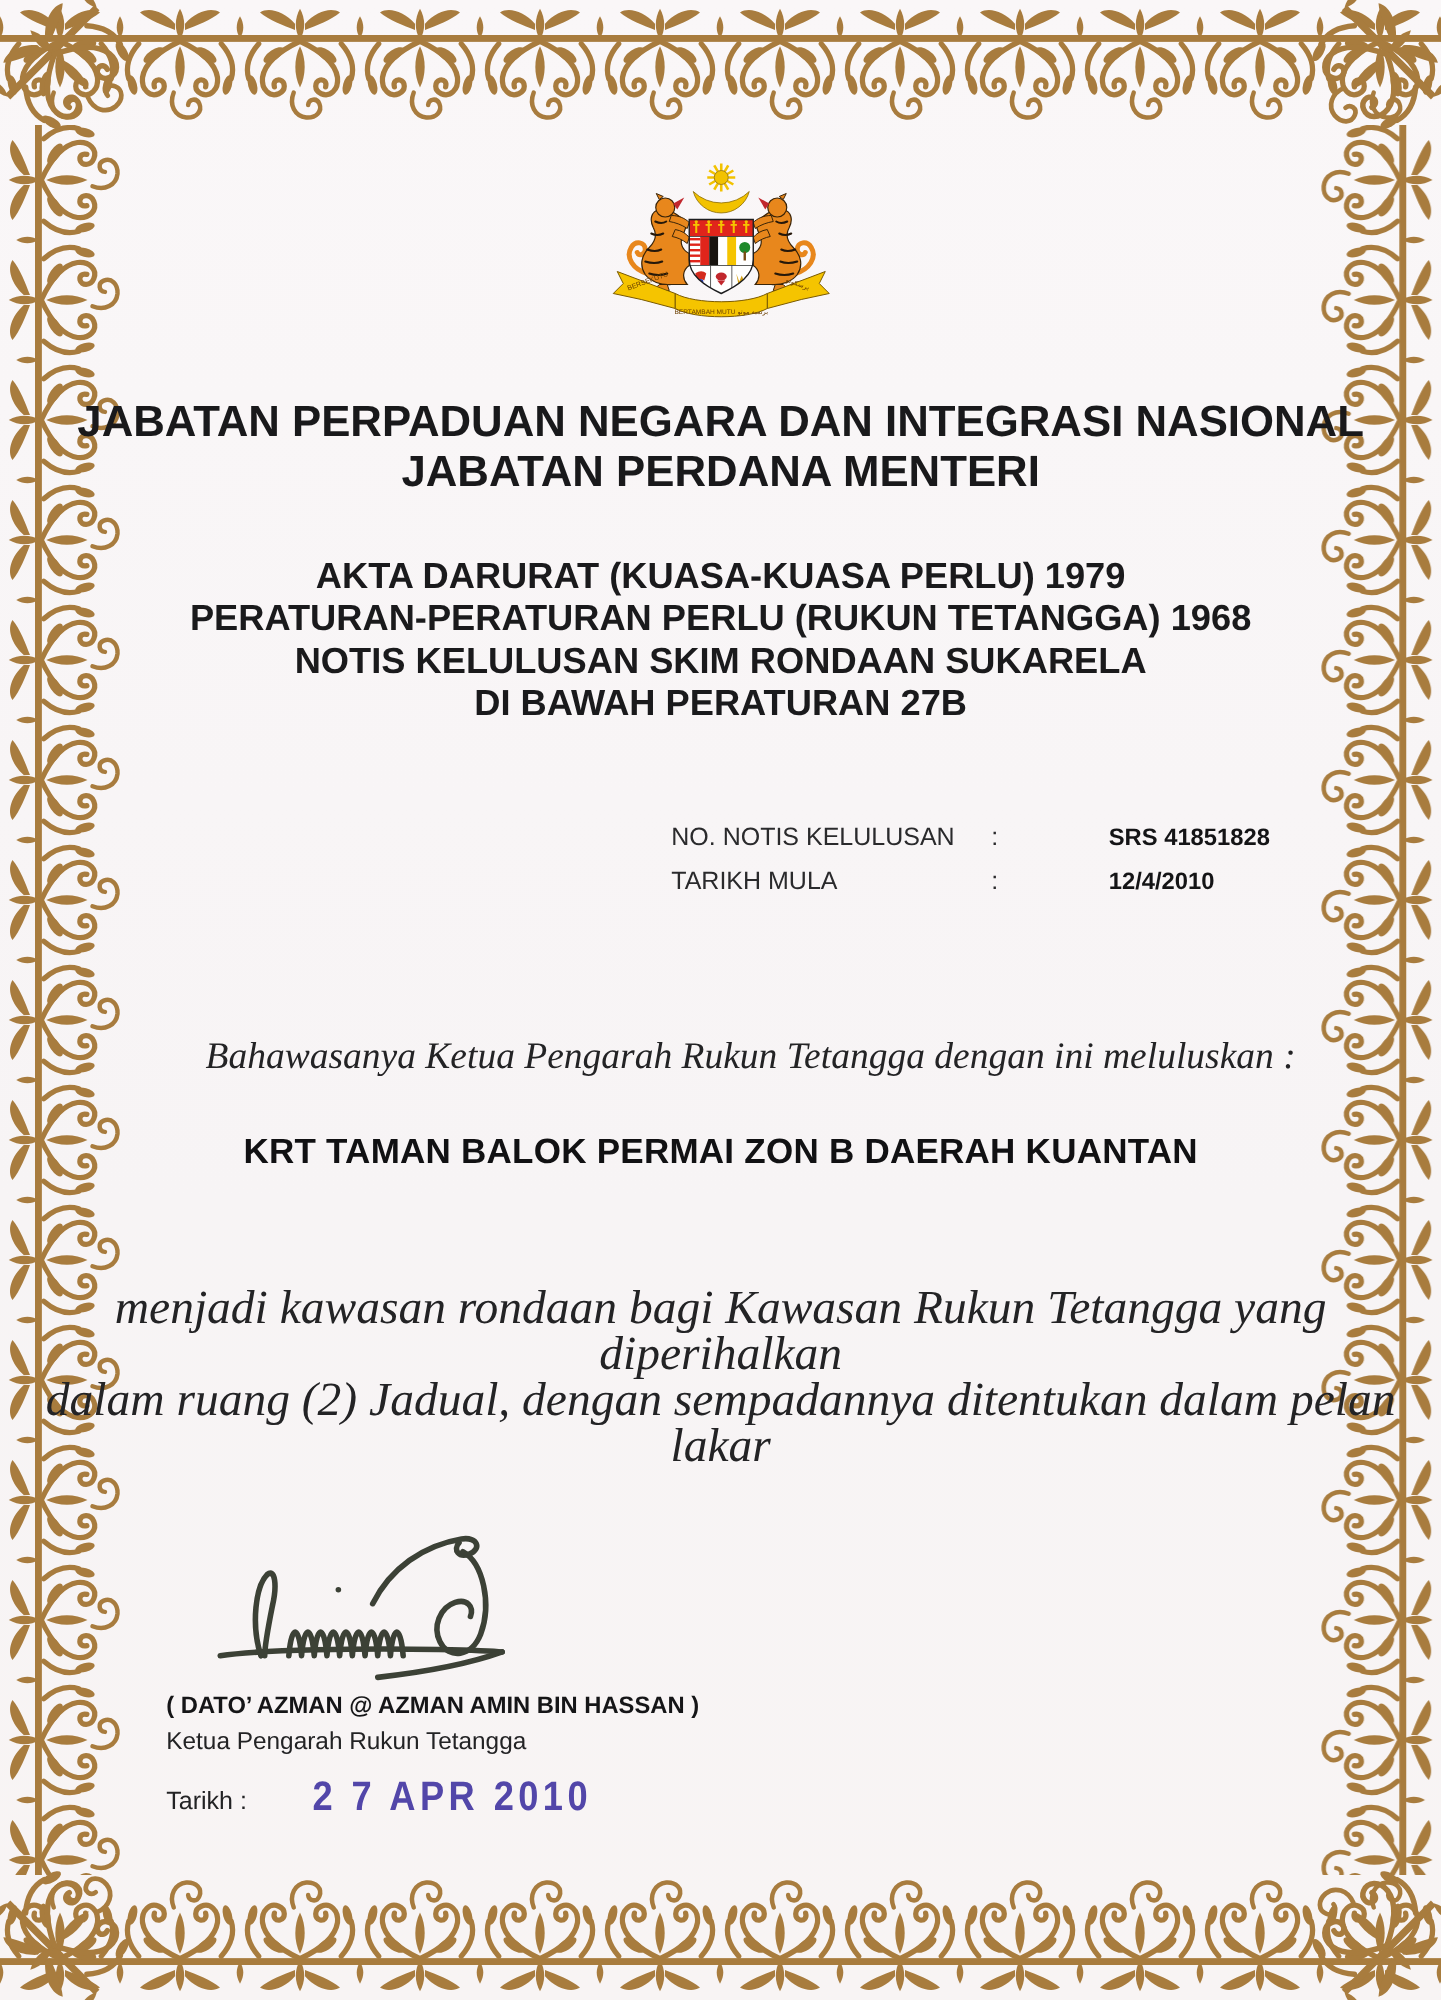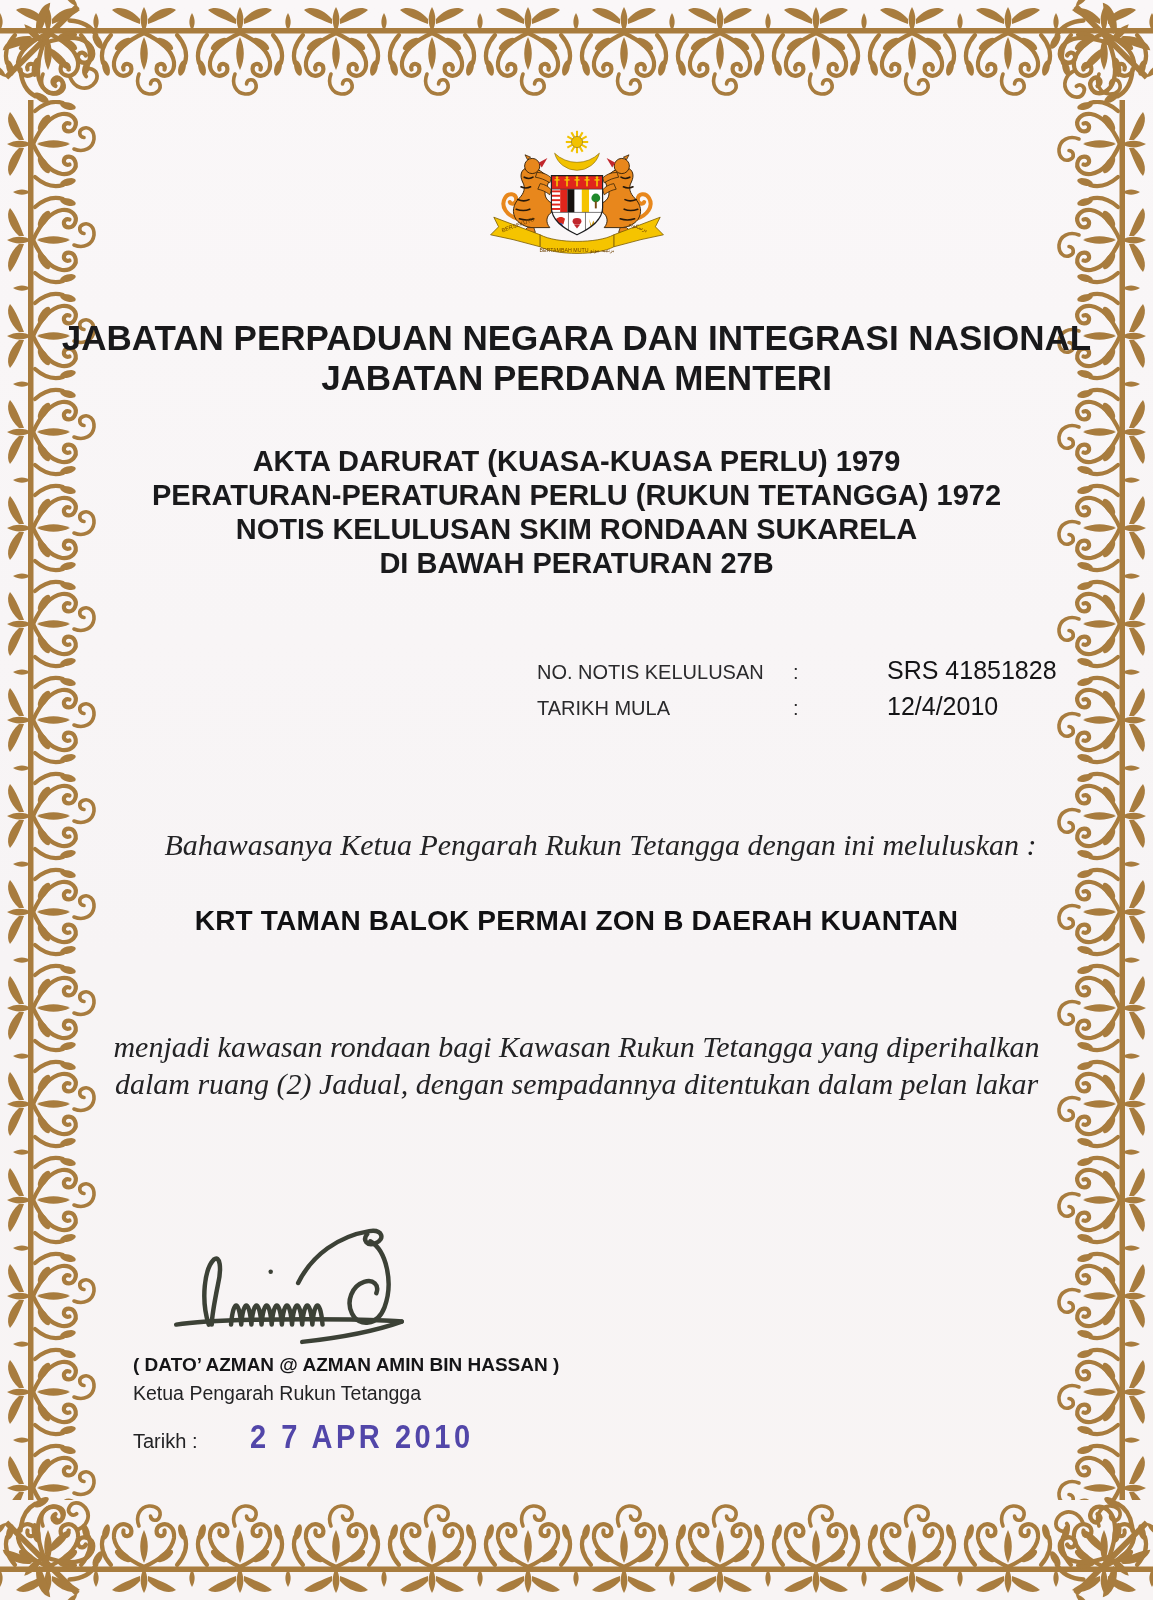--- a/index.html
+++ b/index.html
@@ -17,28 +17,28 @@
   .crest{position:absolute;top:126px;left:50%;transform:translateX(-50%);width:192px;}
   .crest svg{display:block;width:100%;height:auto;}
   .hdr{position:absolute;top:290px;left:0;width:100%;text-align:center;
        font-weight:700;font-size:35px;line-height:40px;letter-spacing:0px;color:#19191b;margin-top:28px;}
   .acts{position:absolute;top:420px;left:0;width:100%;text-align:center;
         font-weight:700;font-size:29px;line-height:34px;color:#1a1a1c;margin-top:24px;}
   .notice{position:absolute;top:653px;left:537px;font-size:20px;line-height:34px;}
   .nrow{display:flex;align-items:baseline;}
   .nlabel{display:inline-block;width:256px;color:#2a2a2c;}
   .nsep{display:inline-block;width:94px;color:#2a2a2c;}
-  .nval{display:inline-block;font-weight:400;font-size:25px;color:#141416;text-align:center;}
+  .nval{display:inline-block;font-weight:700;font-size:19px;color:#141416;text-align:center;}
   .serifit{font-family:"Liberation Serif","DejaVu Serif",serif;font-style:italic;}
   .preamble{position:absolute;top:828px;left:0;width:100%;text-align:center;
             font-size:30px;color:#232325;padding-left:24px;}
   .subject{position:absolute;top:905px;left:0;width:100%;text-align:center;
            font-weight:700;font-size:28px;letter-spacing:0.2px;color:#111113;}
   .desc{position:absolute;top:1028px;left:0;width:100%;text-align:center;
-        font-size:30px;line-height:37px;color:#232325;}
+        font-size:38px;line-height:37px;color:#232325;}
   .sig{position:absolute;left:168px;top:1222px;width:244px;height:127px;}
   .signame{position:absolute;left:133px;top:1354px;font-weight:700;font-size:19px;color:#151517;}
   .sigtitle{position:absolute;left:133px;top:1382px;font-size:19.5px;color:#232325;}
   .datelabel{position:absolute;left:133px;top:1430px;font-size:20px;color:#232325;}
   .stamp{position:absolute;left:250px;top:1418px;
          font-weight:700;font-size:33px;letter-spacing:4px;color:#4a3da5;opacity:.95;
          transform:scaleX(0.88);transform-origin:left top;white-space:nowrap;}
 </style>
 </head>
 <body>
@@ -193,21 +193,21 @@
     </svg>
   </div>
 
   <div class="hdr">
     <div>JABATAN PERPADUAN NEGARA DAN INTEGRASI NASIONAL</div>
     <div>JABATAN PERDANA MENTERI</div>
   </div>
 
   <div class="acts">
     <div>AKTA DARURAT (KUASA-KUASA PERLU) 1979</div>
-    <div>PERATURAN-PERATURAN PERLU (RUKUN TETANGGA) 1972</div>
+    <div>PERATURAN-PERATURAN PERLU (RUKUN TETANGGA) 1968</div>
     <div>NOTIS KELULUSAN SKIM RONDAAN SUKARELA</div>
     <div>DI BAWAH PERATURAN 27B</div>
   </div>
 
   <div class="notice">
     <div class="nrow">
       <span class="nlabel">NO. NOTIS KELULUSAN</span>
       <span class="nsep">:</span>
       <span class="nval">SRS 41851828</span>
     </div>

